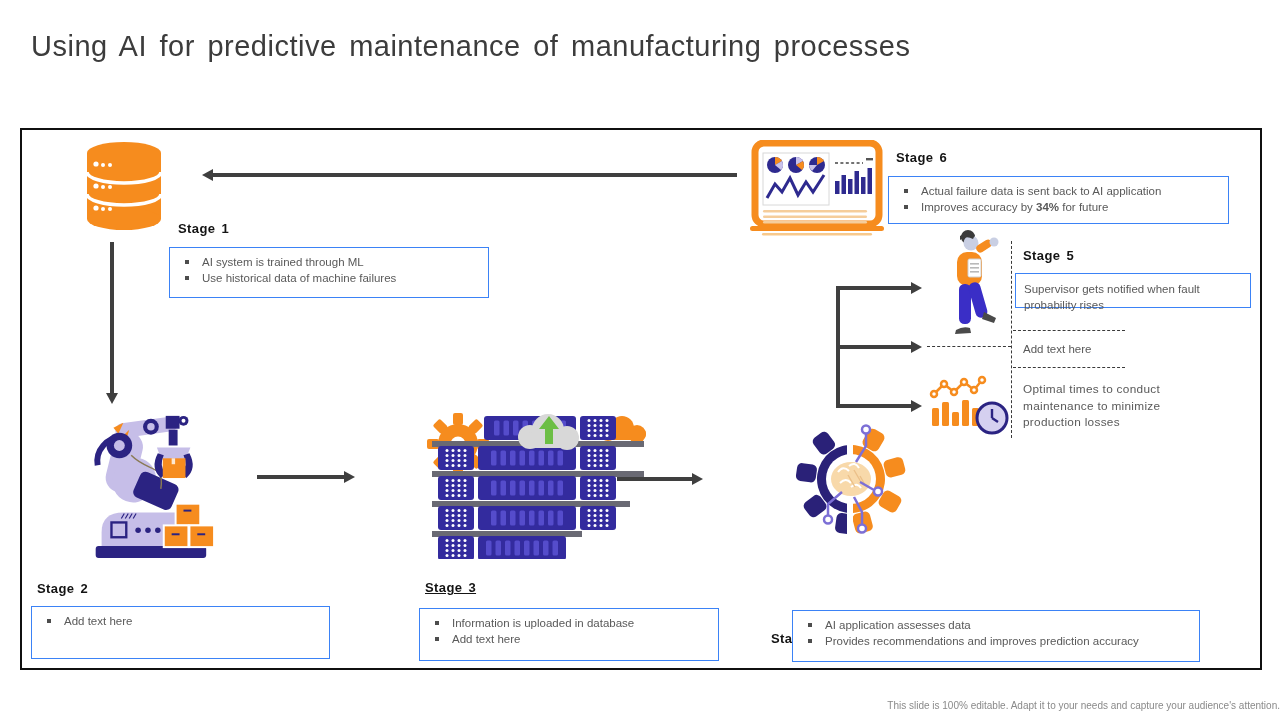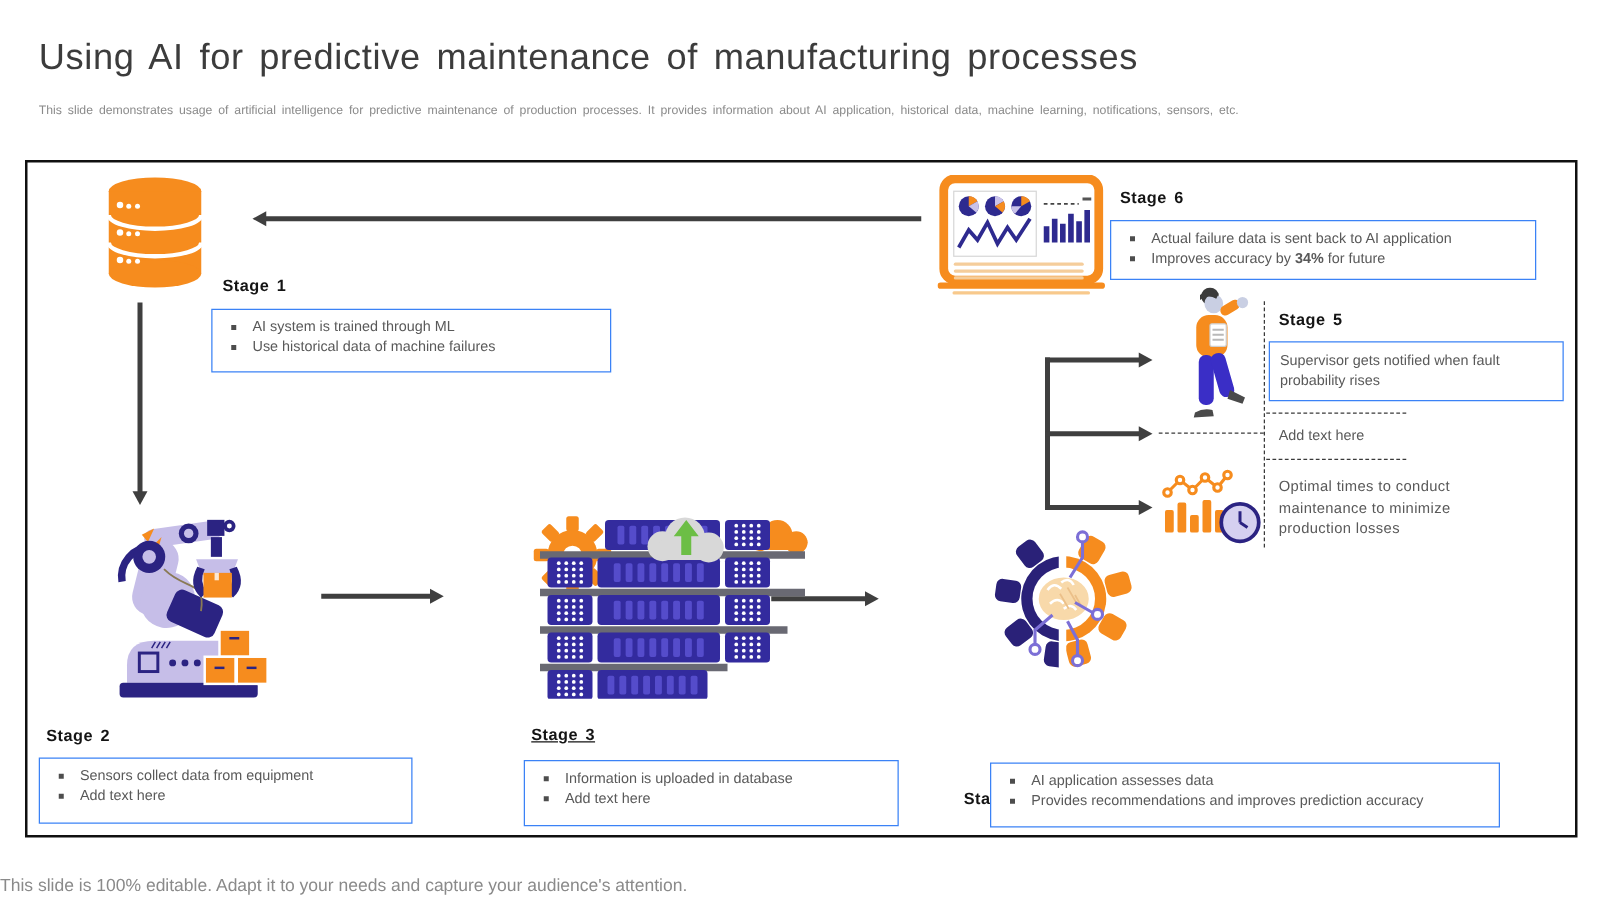--- a/index.html
+++ b/index.html
@@ -2,21 +2,21 @@
 <html><head>
 <meta charset="utf-8">
 <style>
   * { margin:0; padding:0; box-sizing:border-box; }
   html,body { width:1280px; height:720px; background:#ffffff; font-family:"Liberation Sans", sans-serif; overflow:hidden; }
   #slide { position:relative; width:1280px; height:720px; background:#fff; }
 
   
   .title { position:absolute; left:31px; top:30px; font-size:29px; font-weight:400; color:#3c3c3c; letter-spacing:0.5px; word-spacing:4px; }
   .subtitle { position:absolute; left:31px; top:83px; font-size:9.8px; color:#8a8a8a; width:1100px; word-spacing:2px; }
-  .footer { position:absolute; left:0; top:700px; width:1280px; text-align:left; font-size:14px; color:#8a8a8a; }
+  .footer { position:absolute; left:0; top:700px; width:1280px; text-align:right; font-size:10px; color:#8a8a8a; }
 
   
   .frame { position:absolute; left:20px; top:128px; width:1242px; height:542px; border:2px solid #101010; }
 
   
   .stage-h { position:absolute; font-size:13px; font-weight:bold; color:#141414; letter-spacing:0.4px; word-spacing:2px; }
   .stage-box { position:absolute; background:#fff; border:1px solid #3b82f6; padding:6px 10px 6px 6px; }
   .stage-box ul { list-style:none; }
   .stage-box li { position:relative; padding-left:26px; font-size:11.5px; color:#595959; line-height:1.42; }
   .stage-box li::before { content:""; position:absolute; left:9px; top:6px; width:4px; height:4px; background:#4d4d4d; }
@@ -36,21 +36,20 @@
 
   .icon { position:absolute; }
   .icon svg { display:block; width:100%; height:100%; }
 </style>
 </head>
 <body>
 
 <div id="slide">
 
   <div class="title">Using AI for predictive maintenance of manufacturing processes</div>
-  <div class="subtitle">This slide demonstrates usage of artificial intelligence for predictive maintenance of production processes. It provides information about AI application, historical data, machine  learning, notifications, sensors, etc.</div>
 
   <div class="frame"></div>
 
   <div class="ln-h thick" style="left:212px; top:173px; width:525px;">
       <div class="head left"></div>
     </div>
   <div class="ln-v" style="left:110px; top:242px; height:152px;">
       <div class="head down"></div>
     </div>
   <div class="ln-h thick" style="left:257px; top:475px; width:88px;">
@@ -147,21 +146,20 @@
       <g fill="#2B2382">
         <rect x="113" y="109" width="8" height="2"></rect>
           <rect x="101" y="133" width="8" height="2"></rect>
           <rect x="127" y="133" width="8" height="2"></rect>
       </g>
     </svg>
   </div>
   <div class="stage-h" style="left:37px; top:581px;">Stage 2</div>
   <div class="stage-box" style="left:31px; top:606px; width:299px; height:53px;">
     <ul>
-      <li>Sensors collect data from equipment</li>
       <li>Add text here</li>
     </ul>
   </div>
 
   <div class="icon" style="left:418px; top:404px; width:238px; height:155px;">
     <svg viewBox="0 0 238 155">
       <defs>
         <g id="dots" fill="#fff">
           <circle cx="0" cy="0" r="1.5"></circle>
             <circle cx="6" cy="0" r="1.5"></circle>
@@ -369,21 +367,21 @@
           <circle cx="26" cy="18" r="3"></circle>
         <circle cx="36" cy="8" r="3"></circle>
           <circle cx="46" cy="16" r="3"></circle>
           <circle cx="54" cy="6" r="3"></circle>
       </g>
       <circle cx="64" cy="44" r="15" fill="#D5D0F0" stroke="#2B2382" stroke-width="3"></circle>
       <path d="M64,44 L64,35 M64,44 L70,48" stroke="#2B2382" stroke-width="2.4" fill="none"></path>
     </svg>
   </div>
   <div class="stage-h" style="left:1023px; top:248px;">Stage 5</div>
-  <div class="stage-box" style="left:1015px; top:273px; width:236px; height:48px; padding:7px 8px;">
+  <div class="stage-box" style="left:1015px; top:273px; width:236px; height:35px; padding:7px 8px;">
     <div class="plain-text" style="position:static;">Supervisor gets notified when fault probability rises</div>
   </div>
   <div class="plain-text" style="left:1023px; top:341px; width:180px;">Add text here</div>
   <div class="plain-text" style="left:1023px; top:381px; width:160px; font-size:11.8px; letter-spacing:0.3px;">Optimal times to conduct maintenance to minimize production losses</div>
 
   <div class="icon" style="left:750px; top:140px; width:134px; height:97px;">
     <svg viewBox="0 0 134 97">
       <rect x="5" y="3" width="124" height="81" rx="9" fill="#fff" stroke="#F68C1E" stroke-width="7"></rect>
       <rect x="0" y="86" width="134" height="5" rx="2.5" fill="#F68C1E"></rect>
       <rect x="12" y="93" width="110" height="2.5" rx="1.2" fill="#F8C98C"></rect>

